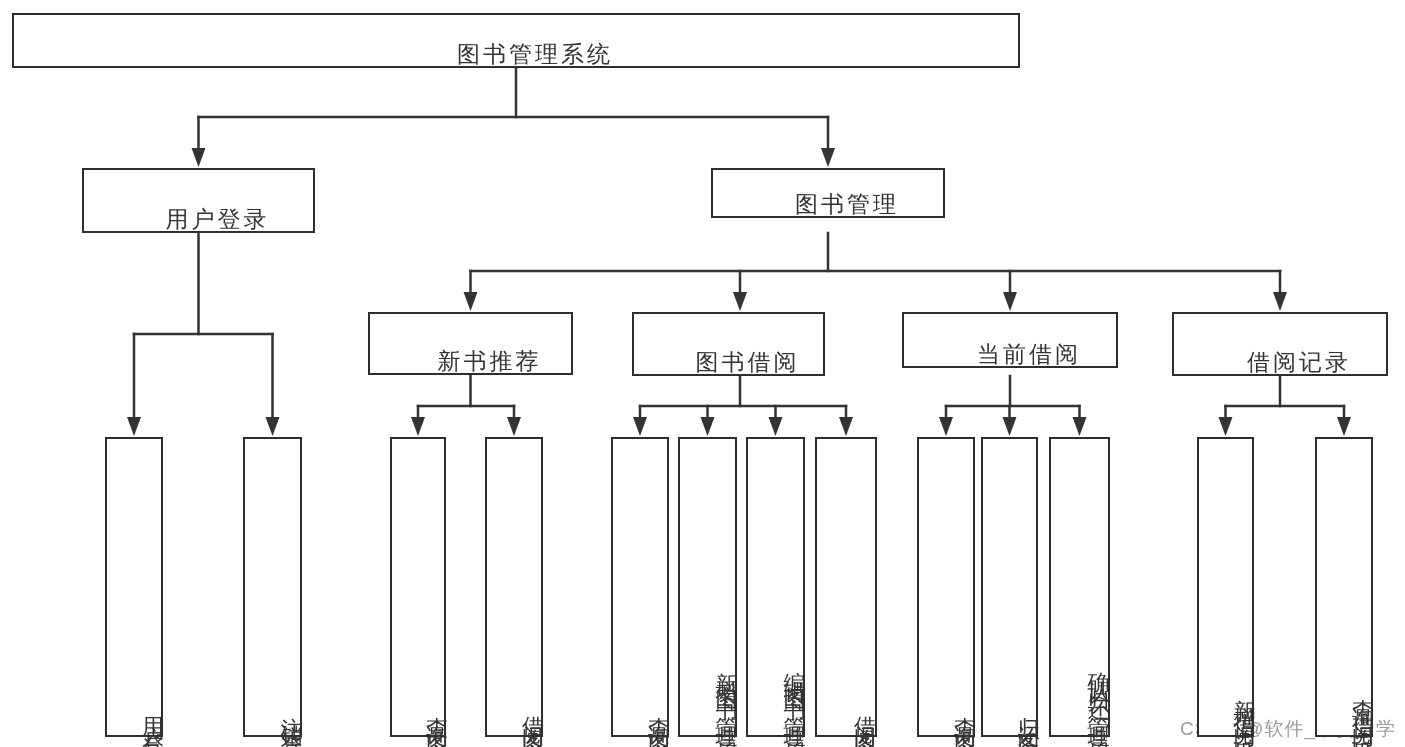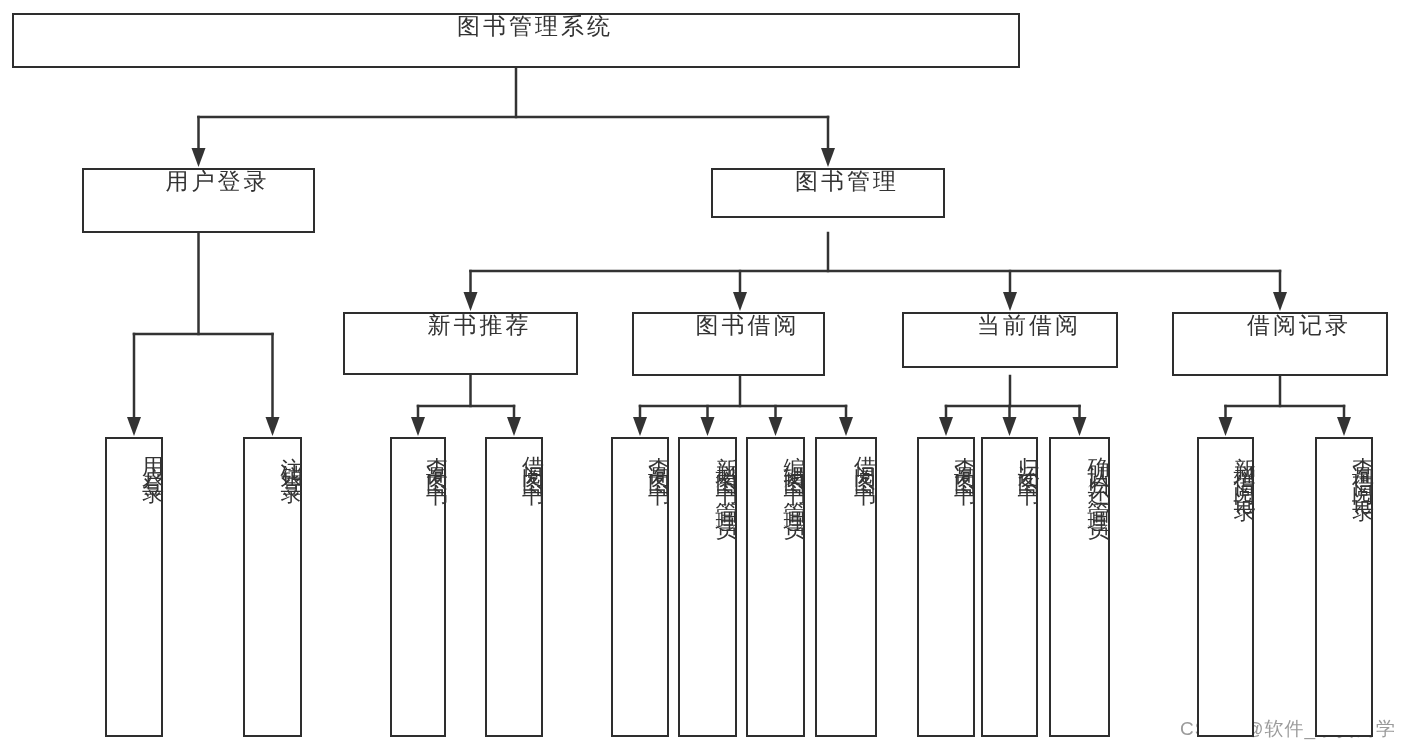--- a/index.html
+++ b/index.html
@@ -3,21 +3,21 @@
 <meta charset="utf-8">
 <style>
   html,body{margin:0;padding:0;background:#ffffff;}
   .stage{
     position:relative;width:1405px;height:747px;background:#ffffff;
     font-family:"Liberation Sans","DejaVu Sans",sans-serif;overflow:hidden;
   }
   .connectors{position:absolute;left:0;top:0;width:1405px;height:747px;}
   .node{
     position:absolute;box-sizing:border-box;background:#ffffff;
-    border:2.5px solid #2e2e2e;display:flex;align-items:flex-start;justify-content:center;
+    border:2.5px solid #2e2e2e;display:flex;align-items:flex-end;justify-content:center;
     color:#333333;
     padding-left:38px;
   }
   .node .lbl{
     font-size:23px;letter-spacing:3px;white-space:nowrap;line-height:1;
   }
   .node.vertical .lbl{
     writing-mode:vertical-rl;text-orientation:mixed;
     font-size:22px;letter-spacing:9px;line-height:1;
   }
@@ -94,21 +94,21 @@
     </div>
     <div class="node" style="left: 711px; top: 168px; width: 234px; height: 50px;">
       <span class="lbl">图书管理</span>
     </div>
     <div class="node vertical" style="left: 105px; top: 437px; width: 58px; height: 300px;">
       <span class="lbl">用户登录</span>
     </div>
     <div class="node vertical" style="left: 243px; top: 437px; width: 59px; height: 300px;">
       <span class="lbl">注销登录</span>
     </div>
-    <div class="node" style="left: 343px; top: 312px; width: 235px; height: 63px;">
+    <div class="node" style="left: 368px; top: 312px; width: 205px; height: 63px;">
       <span class="lbl">新书推荐</span>
     </div>
     <div class="node" style="left: 632px; top: 312px; width: 193px; height: 64px;">
       <span class="lbl">图书借阅</span>
     </div>
     <div class="node" style="left: 902px; top: 312px; width: 216px; height: 56px;">
       <span class="lbl">当前借阅</span>
     </div>
     <div class="node" style="left: 1172px; top: 312px; width: 216px; height: 64px;">
       <span class="lbl">借阅记录</span>

